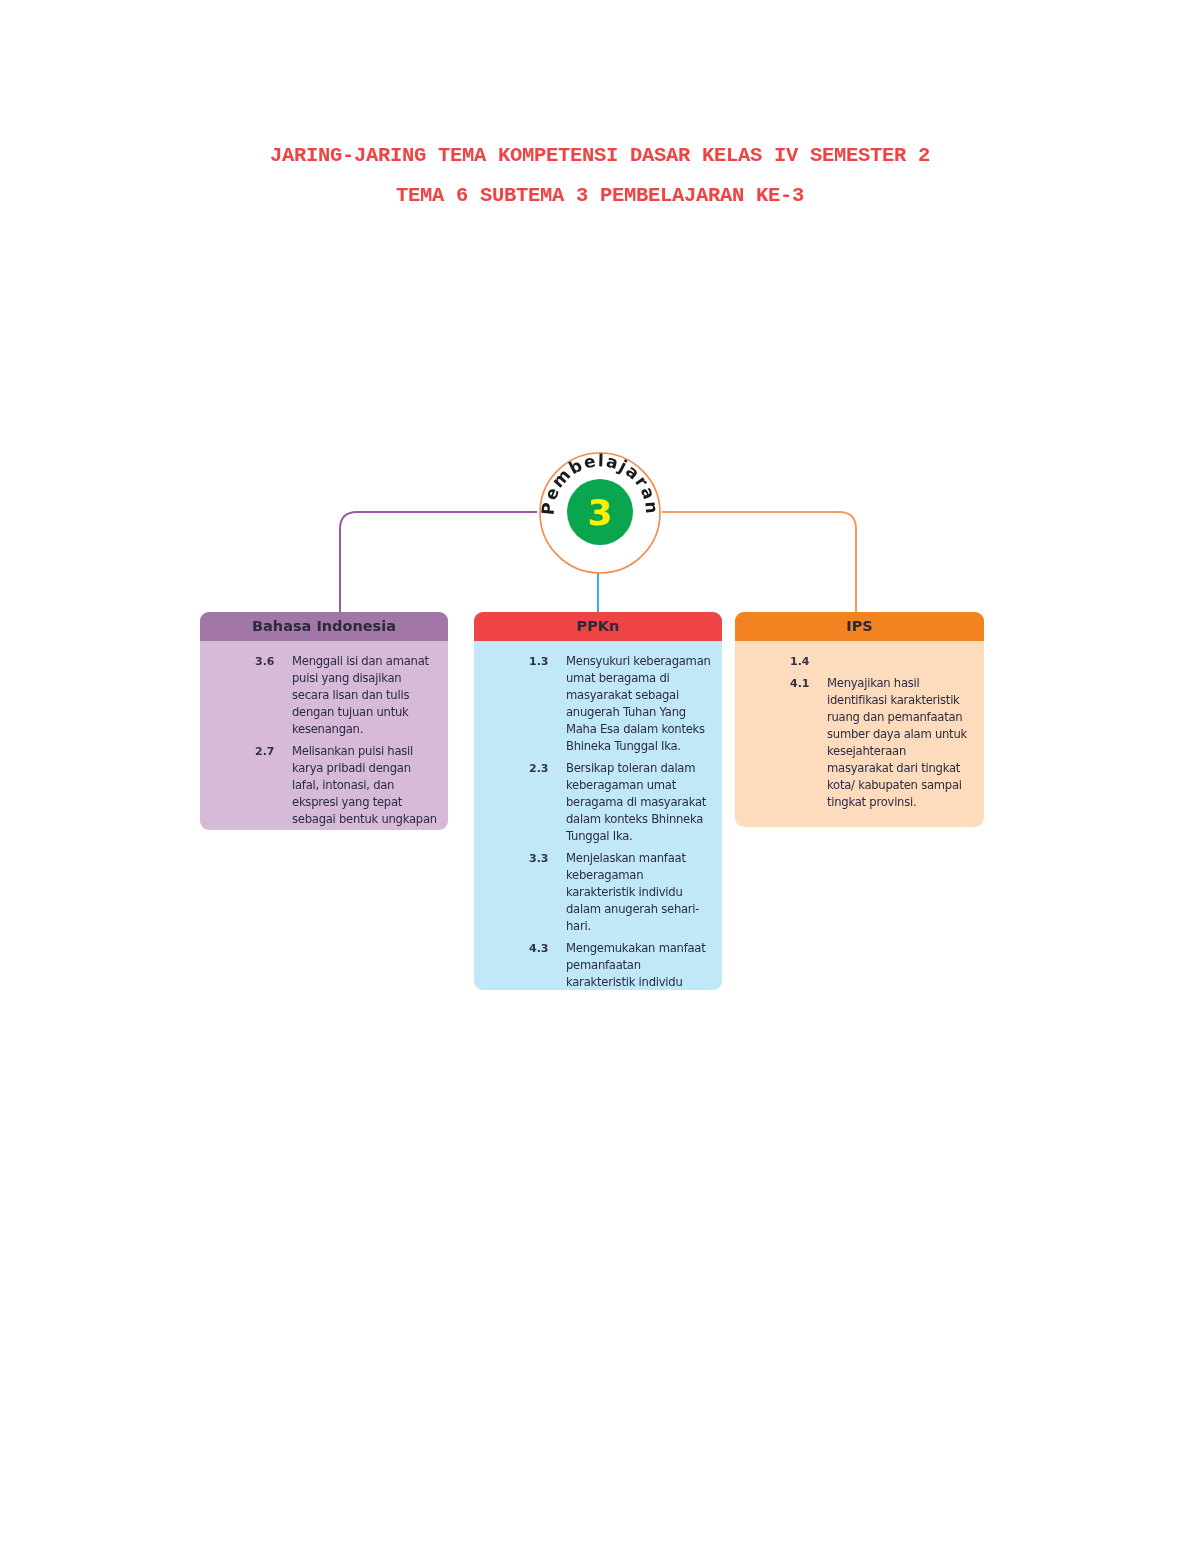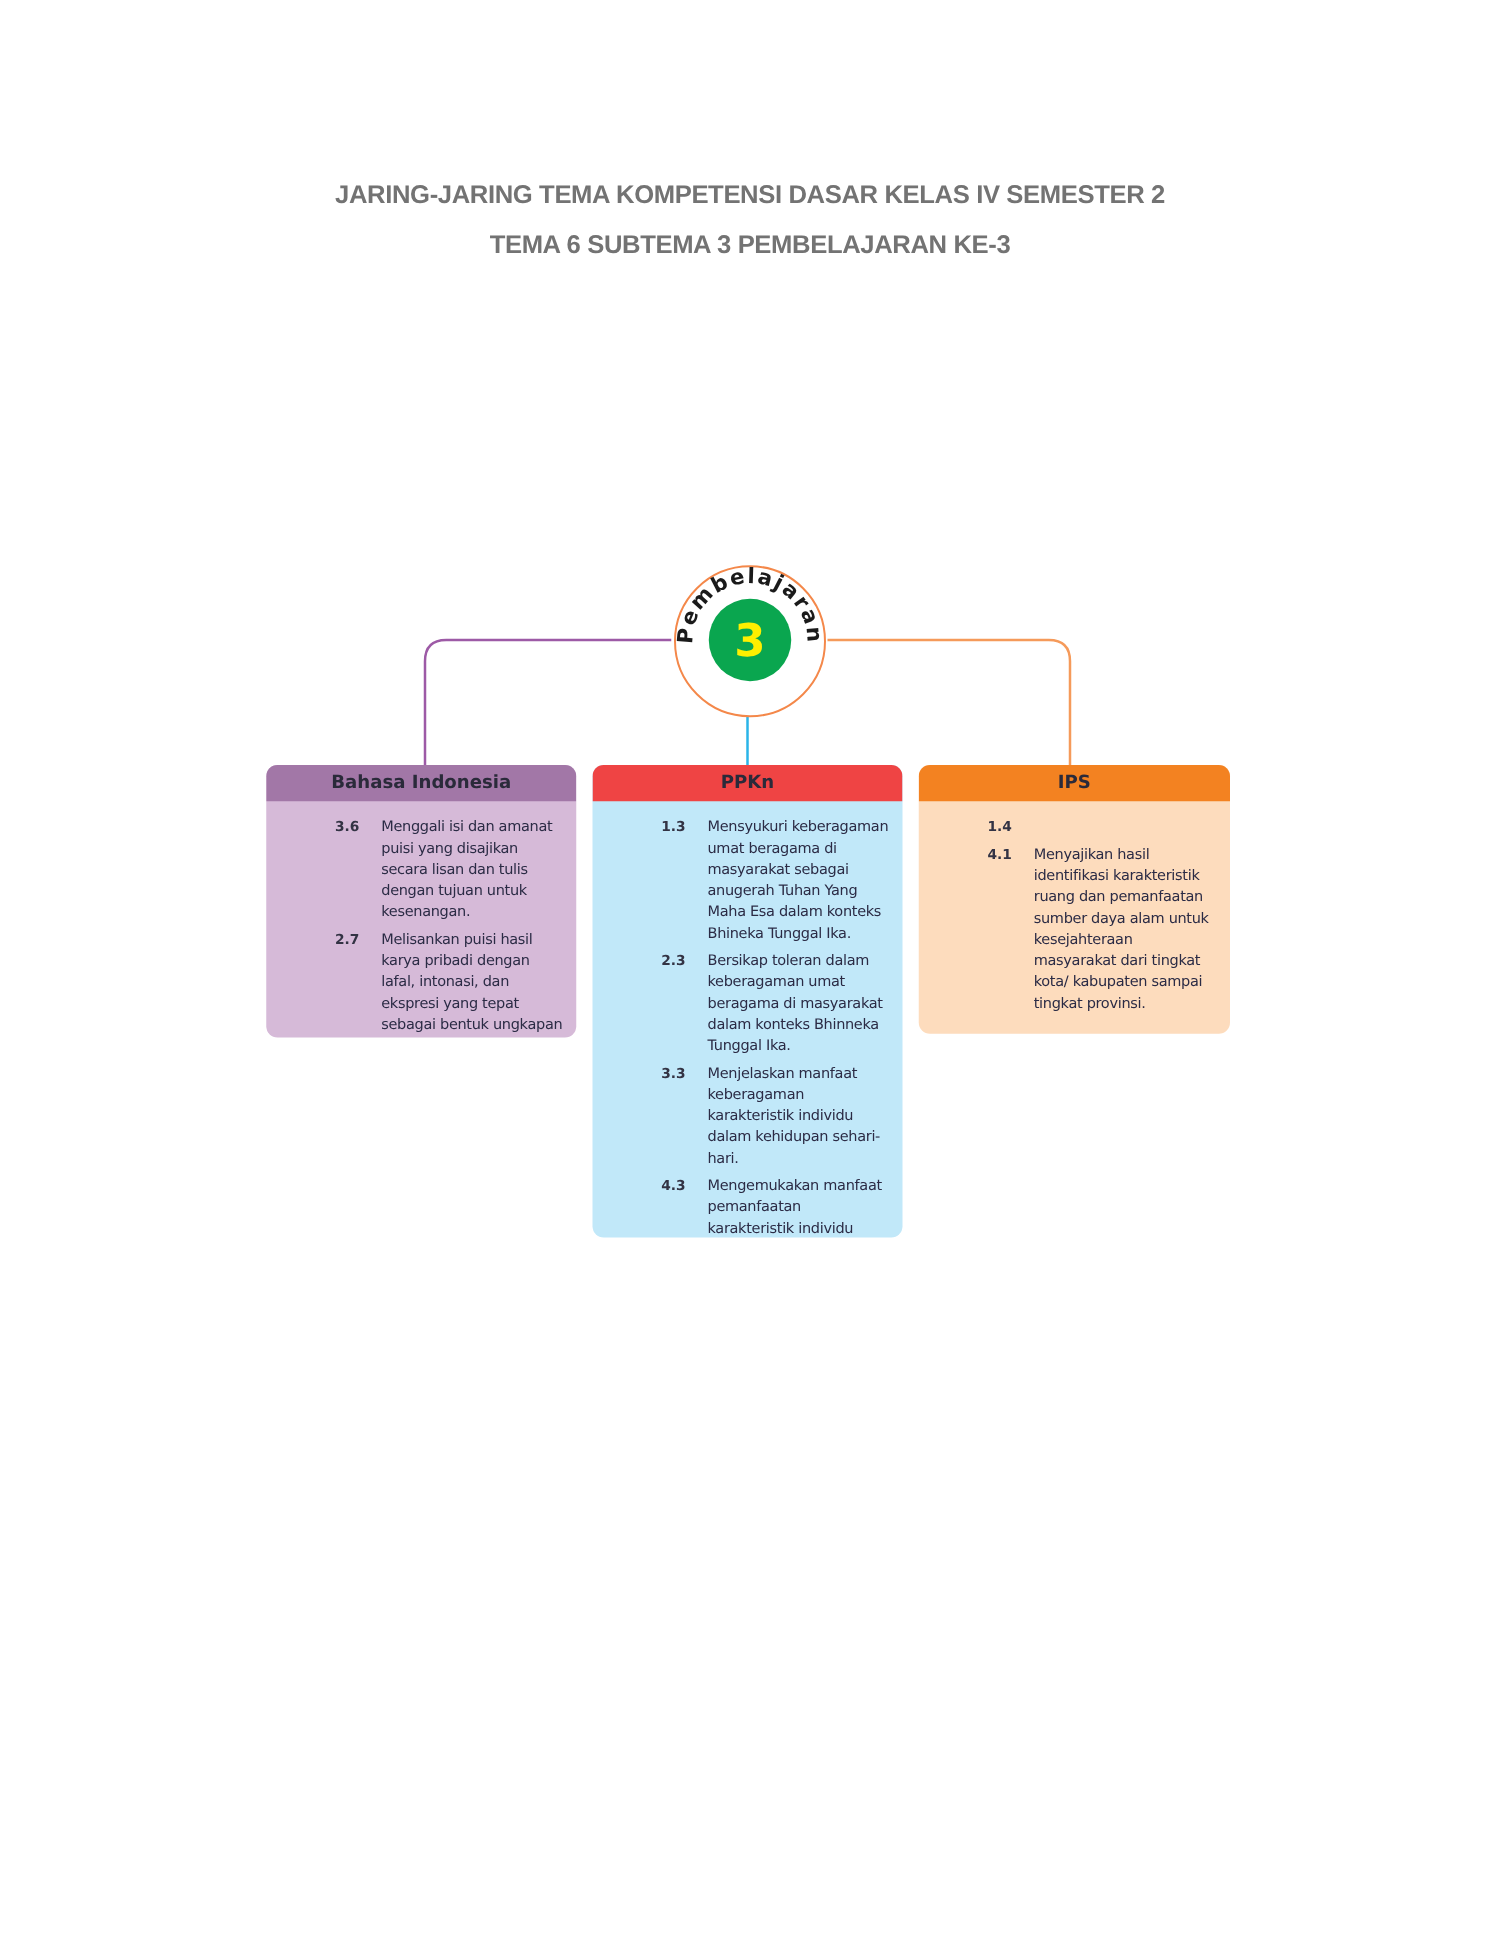--- a/index.html
+++ b/index.html
@@ -1,20 +1,20 @@
 <!DOCTYPE html>
 <html><head>
   <meta charset="utf-8">
   <style>
     html, body { margin: 0; padding: 0; background: #ffffff; }
     body { width: 1200px; height: 1553px; position: relative; overflow: hidden; }
     .title {
       position: absolute; left: 0; width: 1200px; text-align: center;
-      font-family: Liberation Sans, sans-serif;
-      font-weight: bold; font-size: 20.5px; color: #737373; letter-spacing: -0.3px;
+      font-family: Liberation Mono, monospace;
+      font-weight: bold; font-size: 20.5px; color: #ef4444; letter-spacing: -0.3px;
     }
     #title1 { top: 144px; }
     #title2 { top: 184px; }
 
     .connectors { position: absolute; left: 0; top: 0; width: 1200px; height: 1553px; pointer-events: none; }
 
     .hub { position: absolute; left: 537px; top: 450px; width: 126px; height: 126px; }
     .hub svg { width: 126px; height: 126px; display: block; }
 
     .card {
@@ -29,21 +29,21 @@
     .item { display: flex; margin-bottom: 5px; margin-left: 44px; }
     .item-code {
       width: 37px; flex: none; font-size: 11px; font-weight: bold;
       color: #333344; padding-left: 1px; line-height: 17px;
     }
     .item-text {
       flex: 1; font-size: 11.6px; color: #2b2b45; line-height: 17px;
       letter-spacing: -0.25px;
     }
 
-    #card-bi { left: 213px; top: 612px; width: 248px; height: 218px; background: #d6bad8; }
+    #card-bi { left: 200px; top: 612px; width: 248px; height: 218px; background: #d6bad8; }
     #card-bi .card-header { background: #a277a7; }
     #card-ppkn { left: 474px; top: 612px; width: 248px; height: 378px; background: #c1e8f9; }
     #card-ppkn .card-header { background: #ef4444; }
     #card-ips { left: 735px; top: 612px; width: 249px; height: 215px; background: #fddcbd; }
     #card-ips .card-header { background: #f38221; }
   </style>
 </head>
 <body>
 
 <div class="title" id="title1">JARING-JARING TEMA KOMPETENSI DASAR KELAS IV SEMESTER 2</div>
@@ -89,21 +89,21 @@
     <div class="item">
       <div class="item-code">1.3</div>
       <div class="item-text">Mensyukuri keberagaman umat beragama di masyarakat sebagai anugerah Tuhan Yang Maha Esa dalam konteks Bhineka Tunggal Ika.</div>
     </div>
     <div class="item">
       <div class="item-code">2.3</div>
       <div class="item-text">Bersikap toleran dalam keberagaman umat beragama di masyarakat dalam konteks Bhinneka Tunggal Ika.</div>
     </div>
     <div class="item">
       <div class="item-code">3.3</div>
-      <div class="item-text">Menjelaskan manfaat keberagaman karakteristik individu dalam kehidupan sehari-hari.</div>
+      <div class="item-text">Menjelaskan manfaat keberagaman karakteristik individu dalam anugerah sehari-hari.</div>
     </div>
     <div class="item">
       <div class="item-code">4.3</div>
       <div class="item-text">Mengemukakan manfaat pemanfaatan karakteristik individu dalam kehidupan sehari-hari.</div>
     </div>
   </div>
 </div>
 
 <div class="card" id="card-ips">
   <div class="card-header">IPS</div>

